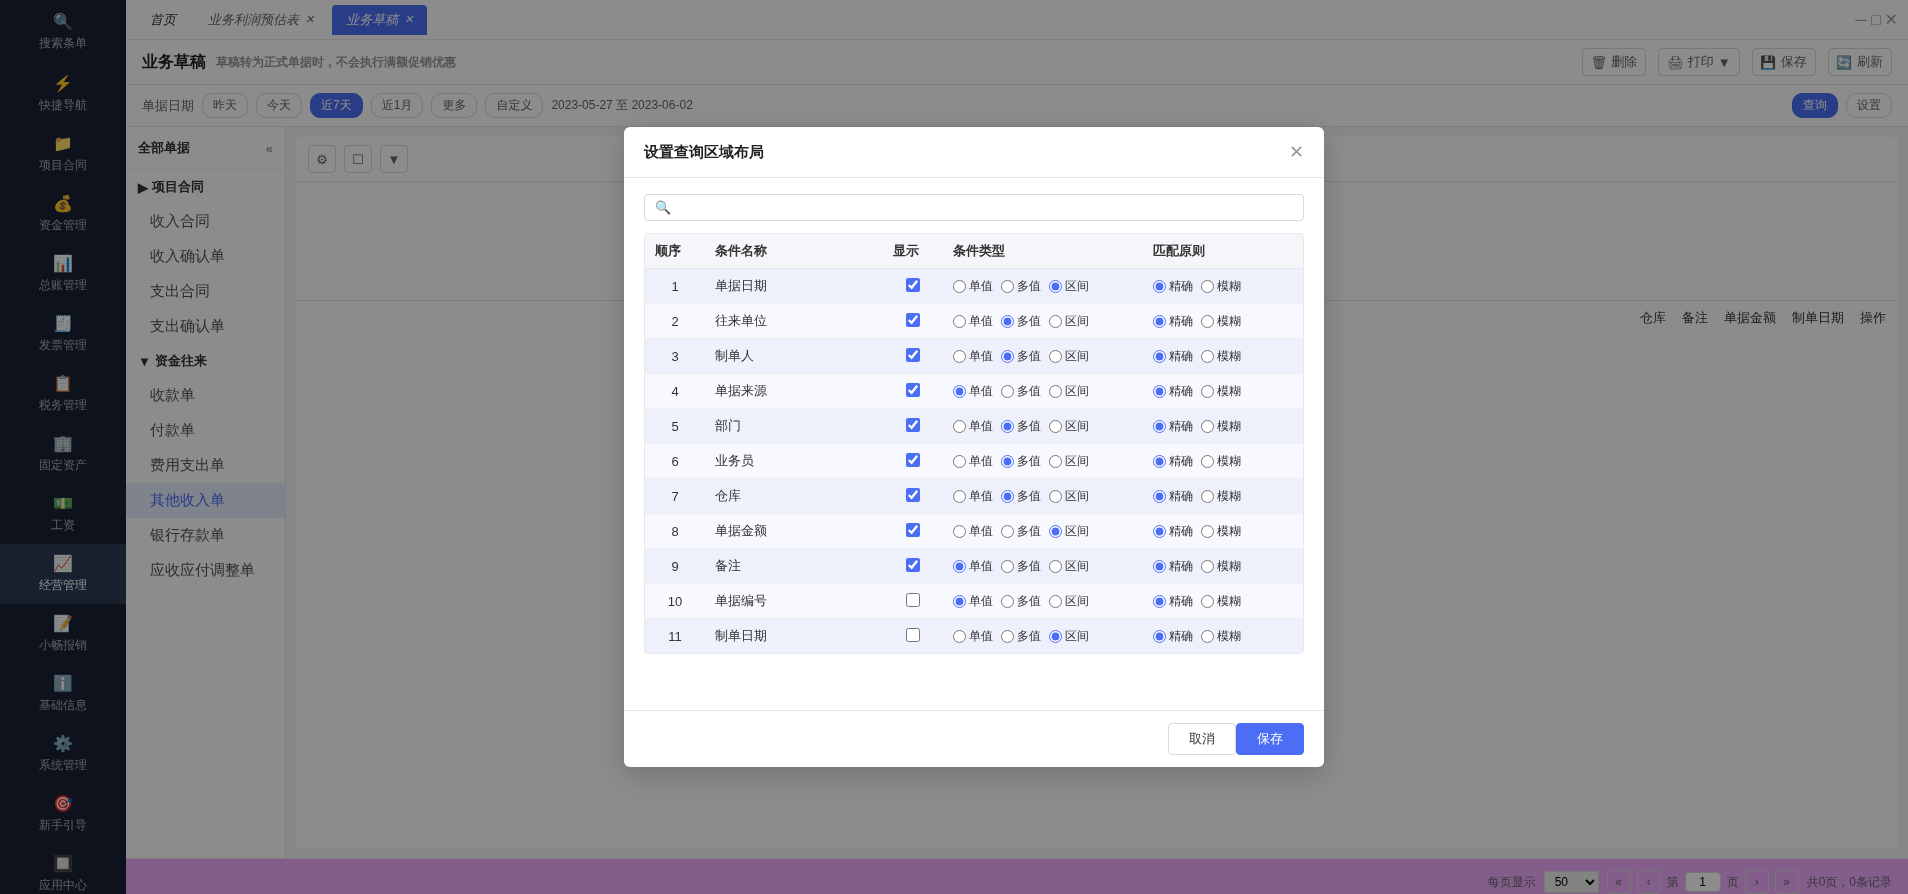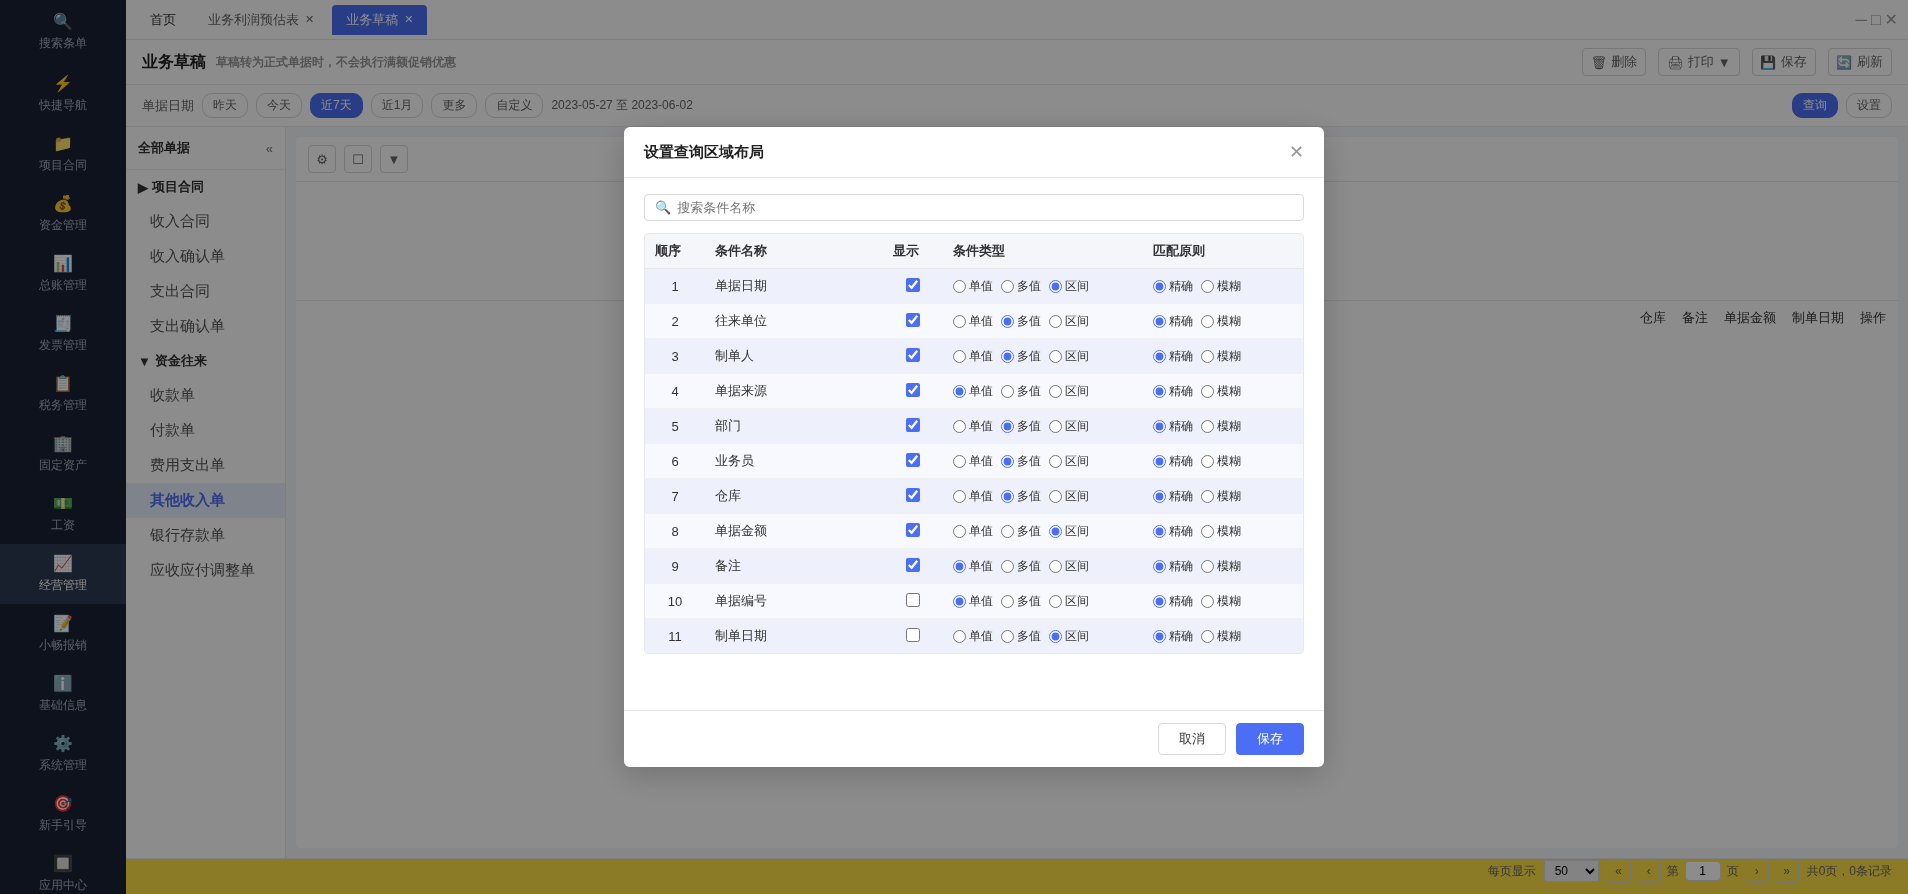--- a/index.html
+++ b/index.html
@@ -10,21 +10,21 @@
     .sidebar-item { display: flex; flex-direction: column; align-items: center; padding: 10px 5px; cursor: pointer; color: #a0aec0; font-size: 12px; gap: 4px; }
     .sidebar-item.active { color: #fff; background: #2d3a52; }
     .sidebar-icon { font-size: 16px; }
     .sidebar-search { padding: 12px 5px; display: flex; flex-direction: column; align-items: center; gap: 4px; color: #a0aec0; font-size: 12px; cursor: pointer; }
 
     
     .main { flex: 1; display: flex; flex-direction: column; overflow: hidden; }
 
     
     .tabs { display: flex; align-items: center; background: #fff; border-bottom: 1px solid #e8e8e8; padding: 0 10px; height: 40px; gap: 4px; }
-    .tab { padding: 6px 14px; font-size: 13px; cursor: pointer; border-radius: 4px 4px 0 0; color: #666; position: relative; display: flex; align-items: center; gap: 6px; }
+    .tab { padding: 6px 14px; font-size: 13px; cursor: pointer; border-radius: 4px 4px 0 0; color: #666; position: relative; display: flex; align-items: center; gap: 6px; font-style: italic; }
     .tab.active { background: #4c6ef5; color: #fff; }
     .tab .close { font-size: 11px; cursor: pointer; }
     .tab-home { color: #333; }
 
     
     .page-header { background: #fff; padding: 8px 16px; border-bottom: 1px solid #e8e8e8; display: flex; align-items: center; justify-content: space-between; }
     .page-title { font-size: 16px; font-weight: bold; color: #222; display: flex; align-items: center; gap: 10px; }
     .page-subtitle { font-size: 12px; color: #999; }
     .header-actions { display: flex; gap: 12px; align-items: center; }
     .header-btn { display: flex; align-items: center; gap: 4px; color: #666; cursor: pointer; font-size: 13px; padding: 4px 8px; border: 1px solid #d9d9d9; border-radius: 4px; background: #fff; }
@@ -36,37 +36,37 @@
     .filter-btn.active { background: #4c6ef5; color: #fff; border-color: #4c6ef5; }
     .date-range { font-size: 12px; color: #666; }
     .table-container { background: #fff; border-radius: 4px; overflow: hidden; height: 100%; }
     .table-toolbar { display: flex; align-items: center; padding: 8px 12px; border-bottom: 1px solid #e8e8e8; gap: 8px; }
     .toolbar-icon { width: 28px; height: 28px; border: 1px solid #d9d9d9; border-radius: 4px; display: flex; align-items: center; justify-content: center; cursor: pointer; color: #666; }
 
     
     .sub-sidebar { width: 160px; background: #fff; height: 100%; border-right: 1px solid #e8e8e8; flex-shrink: 0; overflow-y: auto; }
     .sub-menu-header { display: flex; align-items: center; justify-content: space-between; padding: 12px; font-weight: bold; color: #333; font-size: 13px; border-bottom: 1px solid #eee; }
     .sub-menu-item { padding: 8px 16px 8px 24px; cursor: pointer; color: #555; font-size: 15px; }
-    .sub-menu-item.active { background: #e8eeff; color: #4c6ef5; font-weight: bold; }
+    .sub-menu-item.active { background: #e8eeff; color: #4c6ef5; font-weight: normal; }
     .sub-menu-group { padding: 8px 12px; color: #333; font-size: 13px; font-weight: bold; display: flex; align-items: center; gap: 4px; cursor: pointer; }
 
     
-    .status-bar { height: 36px; background: #fde047; border-top: 1px solid #e8e8e8; display: flex; align-items: flex-start; justify-content: space-between; padding: 0 16px; font-size: 12px; color: #666; }
+    .status-bar { height: 36px; background: #f0abfc; border-top: 1px solid #e8e8e8; display: flex; align-items: flex-end; justify-content: space-between; padding: 0 16px; font-size: 12px; color: #666; }
     .status-right { display: flex; align-items: center; gap: 8px; }
     .pagination { display: flex; align-items: center; gap: 6px; }
     .page-nav { width: 24px; height: 24px; border: 1px solid #d9d9d9; border-radius: 4px; display: flex; align-items: center; justify-content: center; cursor: pointer; color: #666; }
 
     
     .modal-overlay { position: fixed; inset: 0; background: rgba(0,0,0,0.45); z-index: 1000; display: flex; align-items: center; justify-content: center; padding-left: 40px; }
     .modal { background: #fff; border-radius: 6px; width: 700px; max-height: 640px; display: flex; flex-direction: column; box-shadow: 0 8px 32px rgba(0,0,0,0.2); }
     .modal-header { display: flex; align-items: center; justify-content: space-between; padding: 14px 20px; border-bottom: 1px solid #e8e8e8; }
     .modal-title { font-size: 15px; font-weight: bold; color: #222; }
     .modal-close { cursor: pointer; color: #999; font-size: 18px; }
     .modal-body { flex: 1; overflow: hidden; display: flex; flex-direction: column; padding: 16px 20px; }
-    .modal-footer { padding: 12px 20px; border-top: 1px solid #e8e8e8; display: flex; justify-content: flex-end; gap: 10px; margin-top: 40px; }
+    .modal-footer { padding: 12px 20px; border-top: 1px solid #e8e8e8; display: flex; justify-content: flex-end; gap: 0; margin-top: 40px; }
 
     
     .modal-tabs { display: flex; gap: 0; border-bottom: 2px solid #e8e8e8; margin-bottom: 14px; }
     .modal-tab { padding: 6px 16px; cursor: pointer; font-size: 13px; color: #666; border-bottom: 2px solid transparent; margin-bottom: -2px; }
     .modal-tab.active { color: #4c6ef5; border-bottom: 2px solid #4c6ef5; font-weight: bold; }
 
     
     .modal-search { display: flex; align-items: center; border: 1px solid #d9d9d9; border-radius: 4px; padding: 5px 10px; gap: 6px; margin-bottom: 12px; }
     .modal-search input { border: none; outline: none; font-size: 13px; flex: 1; color: #333; }
 
@@ -298,21 +298,20 @@
   <div class="modal">
     <div class="modal-header">
       <span class="modal-title">设置查询区域布局</span>
       <span class="modal-close">✕</span>
     </div>
     <div class="modal-body">
 
 
       <div class="modal-search">
         <span>🔍</span>
-        <input type="text" placeholder="搜索条件名称" style="border: none; outline: none; font-size: 13px; flex: 1 1 0%;">
       </div>
 
       <div class="modal-table">
         <table>
           <thead>
             <tr>
               <th style="width:60px;">顺序</th>
               <th>条件名称</th>
               <th style="width:60px;">显示</th>
               <th style="width:200px;">条件类型</th>

